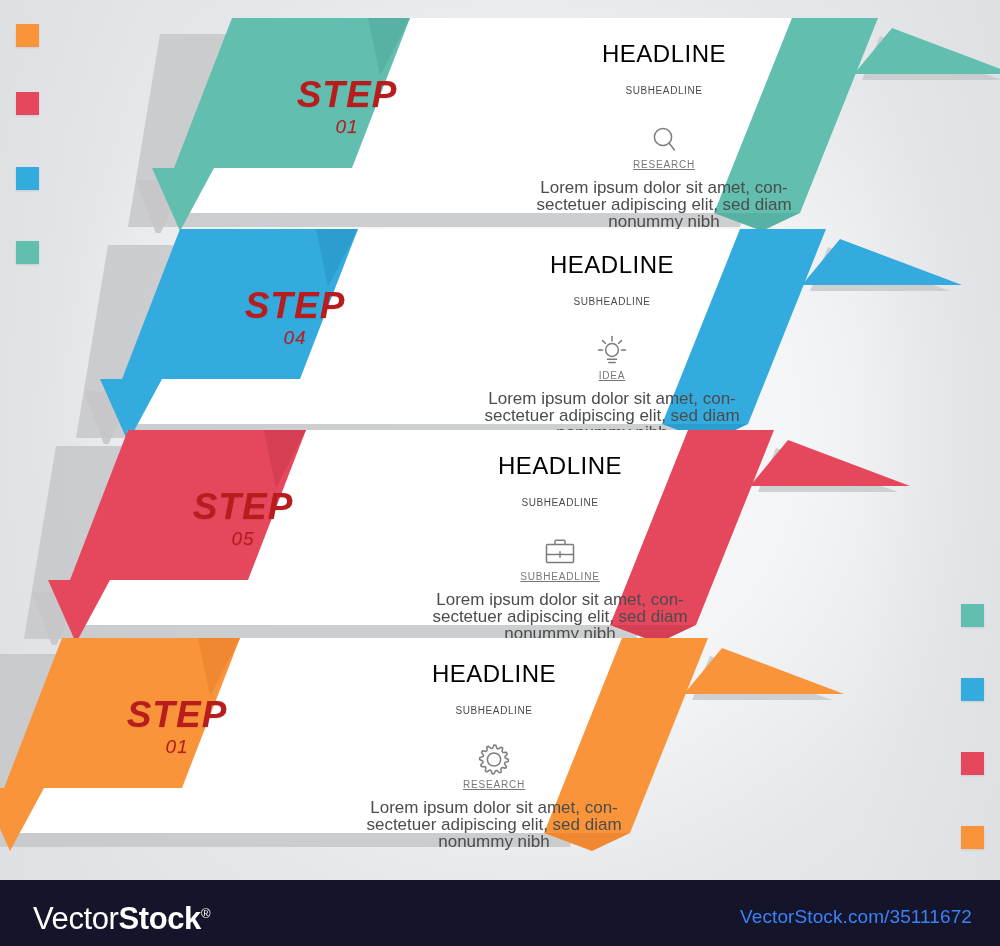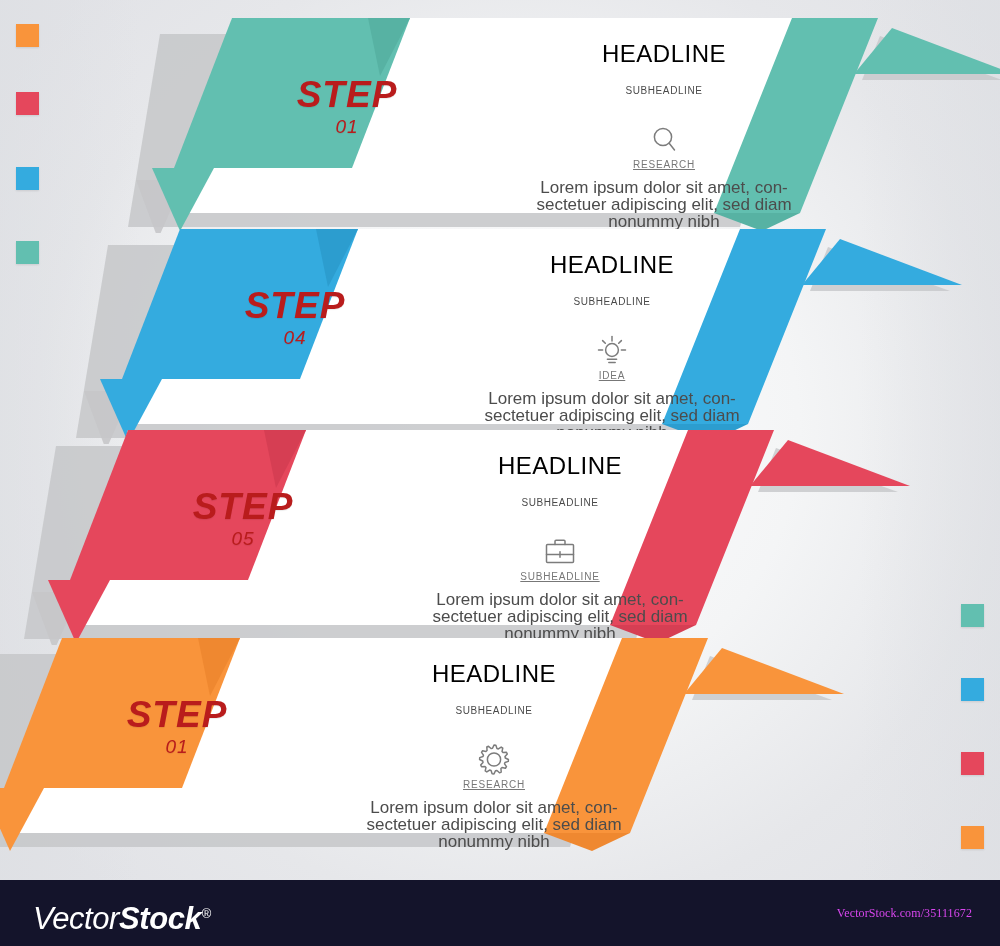--- a/index.html
+++ b/index.html
@@ -56,28 +56,28 @@
     white-space:pre-line;
   }
 
   
   .footer{
     position:absolute;left:0;top:880px;width:1000px;height:66px;
     background:#14142b;
   }
   .wm-logo{
     position:absolute;left:33px;top:17px;color:#fff;
-    font-size:31px;line-height:33px;letter-spacing:-.4px;font-style:italic;
+    font-size:31px;line-height:33px;letter-spacing:-.4px;
   }
   .wm-logo .lite{font-weight:300;}
   .wm-logo .bold{font-weight:bold;}
   .wm-logo .reg{font-size:13px;vertical-align:super;}
   .wm-url{
-    position:absolute;right:28px;top:26px;color:#d946ef;
-    font-size:12px;letter-spacing:.1px;font-family:Liberation Serif, serif;
+    position:absolute;right:28px;top:26px;color:#3b82f6;
+    font-size:19px;letter-spacing:.1px;
   }
 </style>
 </head>
 <body>
 
 <div id="stage">
 
   <div class="bg"></div>
   <div class="bg-vign"></div>
 

